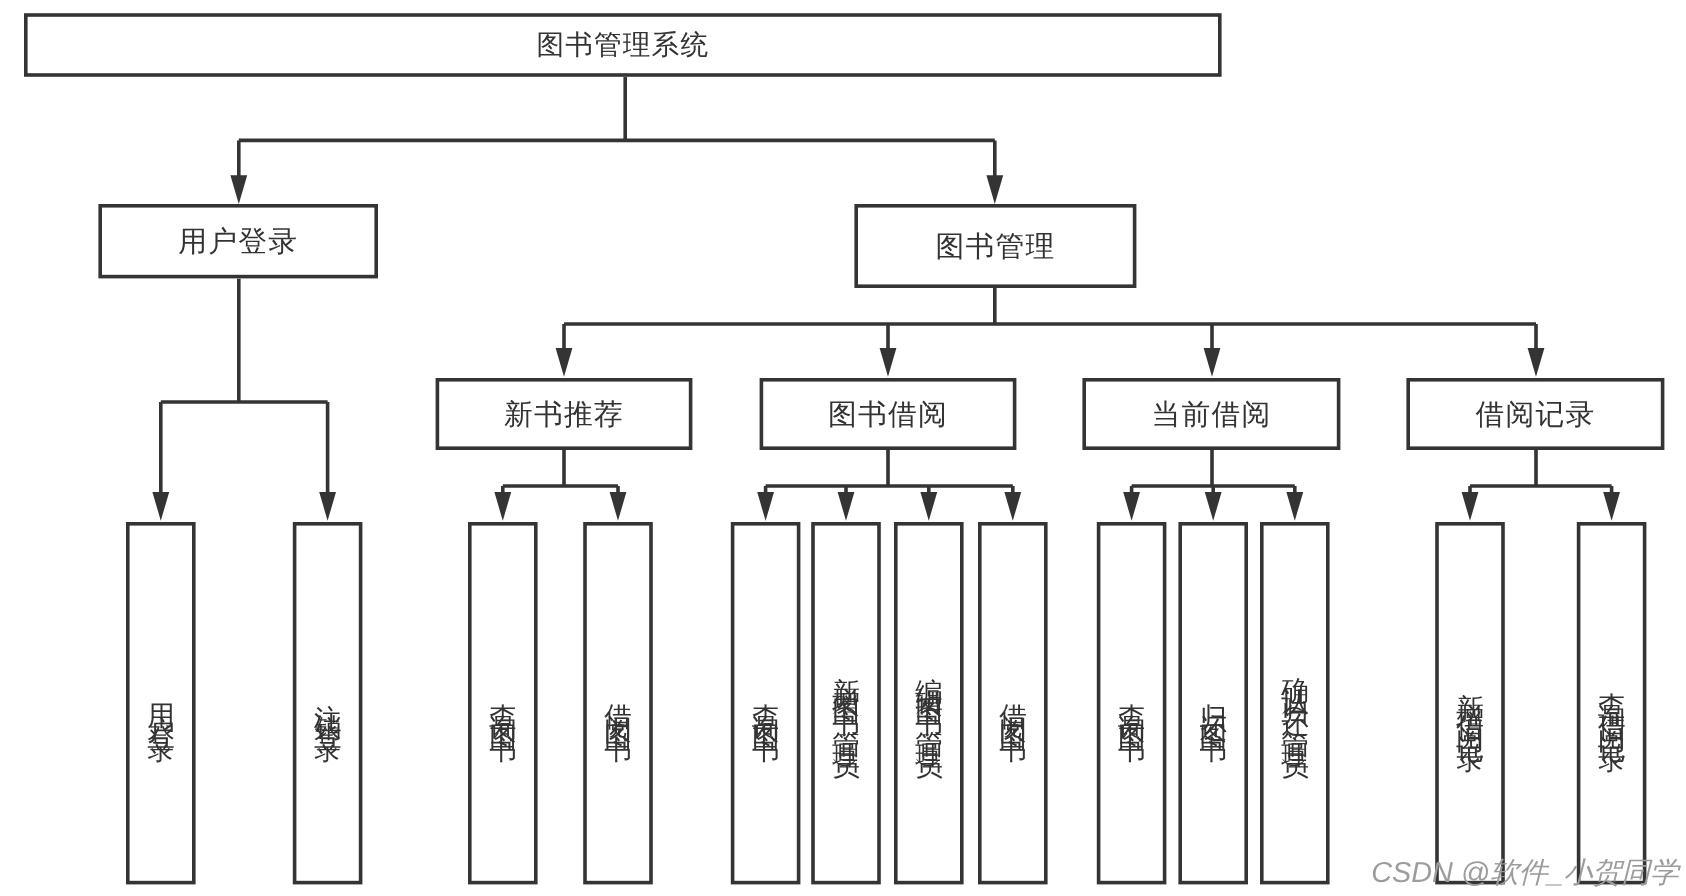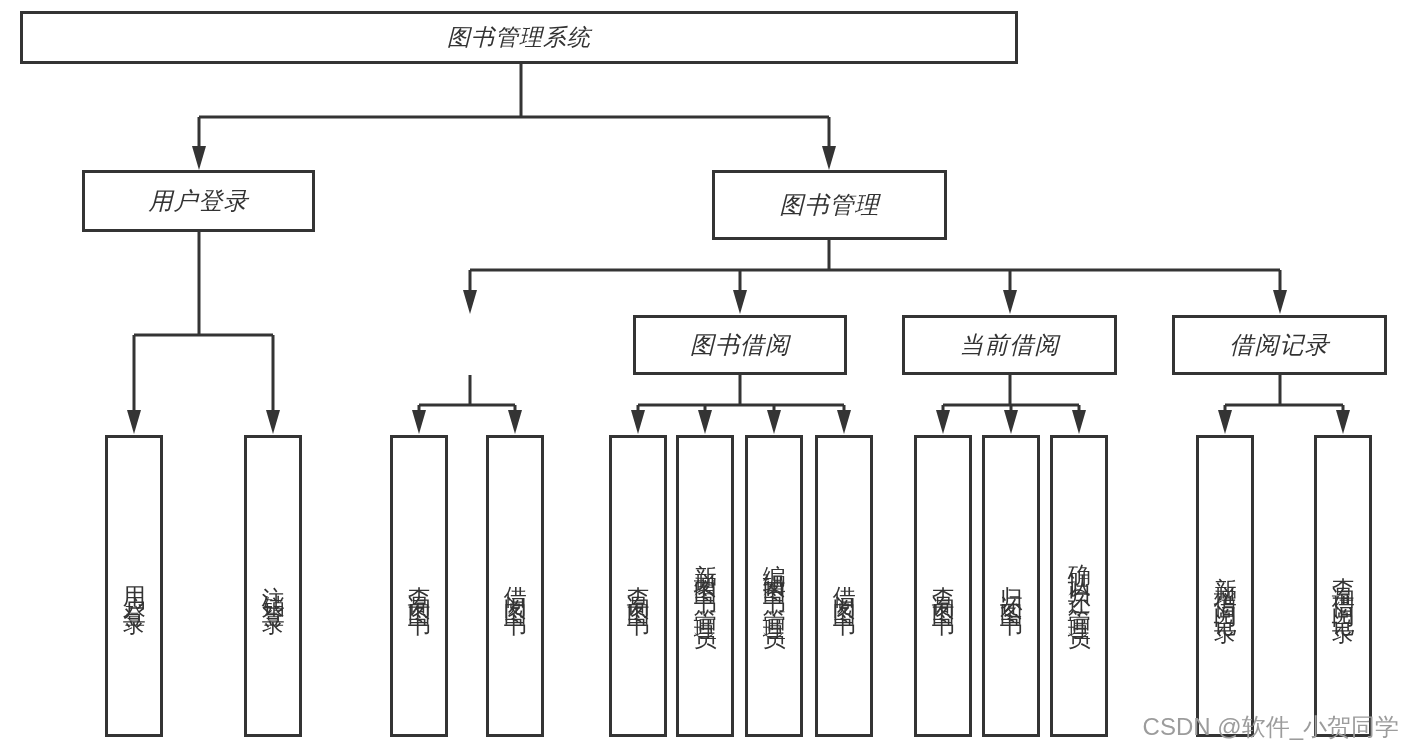--- a/index.html
+++ b/index.html
@@ -11,39 +11,40 @@
     position:absolute;
     box-sizing:border-box;
     border:3px solid #343434;
     background:#ffffff;
     display:flex;
     align-items:center;
     justify-content:center;
     color:#333333;
     z-index:2;
   }
-  .node.h{font-size:24px;letter-spacing:1px;font-style:italic;}
+  .node.h{font-size:24px;letter-spacing:1px;}
   .node.root-box{font-size:23px;}
   .node.leaf{width:58px;height:302px;top:435px;}
   .node.leaf span{
     writing-mode:vertical-rl;
     text-orientation:mixed;
     font-size:23px;
     line-height:1.1;
     letter-spacing:9px;
     white-space:nowrap;
   }
   .watermark{
     position:absolute;
     right:6px;
     bottom:4px;
     font-size:24px;
     color:#9c9c9c;
     z-index:3;
     white-space:nowrap;
+    font-style:italic;
   }
 </style>
 </head>
 <body>
 
 <div class="canvas">
 
   <svg class="connectors" viewBox="0 0 1405 747" xmlns="http://www.w3.org/2000/svg">
     <path fill="none" stroke="#343434" stroke-width="3" d="
       M521,64 V117 M199,117 H829 M199,117 V152 M829,117 V152
@@ -81,20 +82,23 @@
   </div>
 
   <div class="node h" style="left:82px;top:170px;width:233px;height:62px">
     <span>用户登录</span>
   </div>
 
   <div class="node h" style="left:712px;top:170px;width:235px;height:70px">
     <span>图书管理</span>
   </div>
 
+  <div class="node h" style="left:363px;top:315px;width:214px;height:60px">
+    <span>新书推荐</span>
+  </div>
 
   <div class="node h" style="left:902px;top:315px;width:215px;height:60px">
     <span>当前借阅</span>
   </div>
 
   <div class="node h" style="left:633px;top:315px;width:214px;height:60px">
     <span>图书借阅</span>
   </div>
 
   <div class="node h" style="left:1172px;top:315px;width:215px;height:60px">

